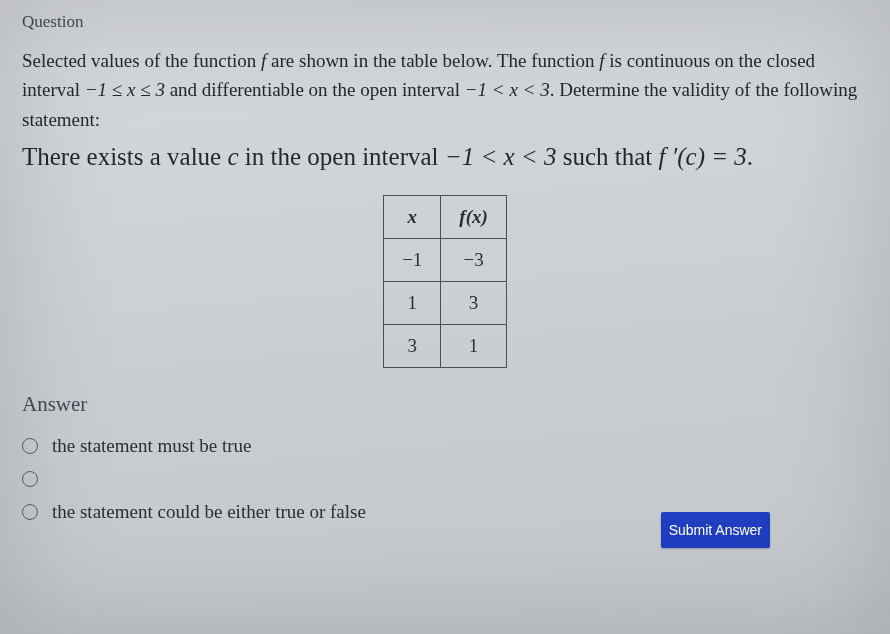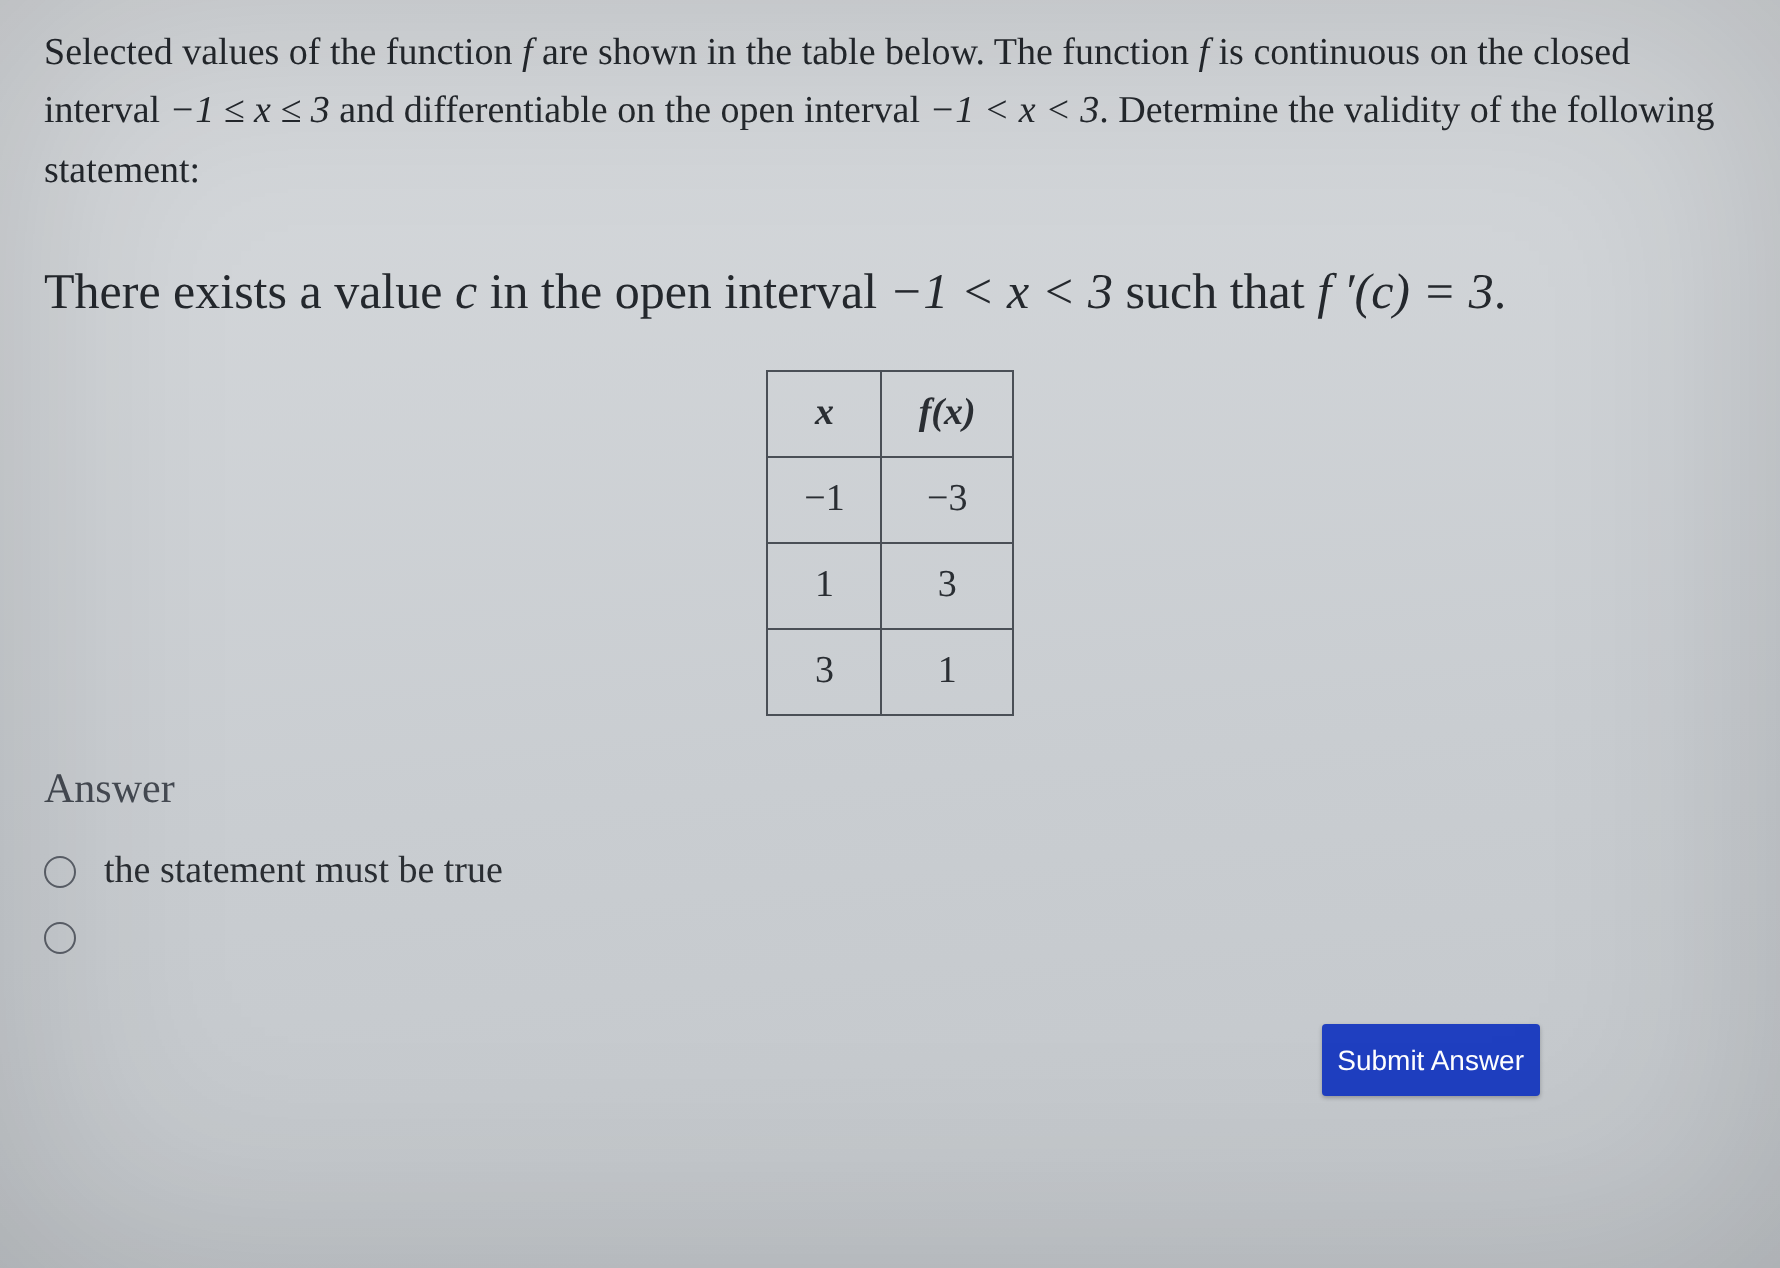--- a/index.html
+++ b/index.html
@@ -21,21 +21,21 @@
   }
   .question-label {
     font-size: 17px;
     color: #454a52;
     margin-bottom: 14px;
   }
   .question-body {
     font-size: 19px;
     line-height: 1.55;
     color: #24282d;
-    margin-bottom: 28px;
+    margin-bottom: 4px;
   }
   .statement {
     font-size: 25px;
     line-height: 1.55;
     color: #24282d;
     margin-bottom: 18px;
   }
   .mathvar { font-style: italic; font-family: 'Times New Roman', serif; }
   .table-wrap {
     display: flex;
@@ -99,20 +99,21 @@
     inset:0;
     pointer-events:none;
     box-shadow: inset 0 0 120px rgba(0,0,0,.15);
   }
 </style>
 </head>
 <body>
 
 <div class="page">
 
+  <div class="question-label">Question</div>
 
   <div class="question-body">
     <span>Selected values of the function </span><span class="mathvar">f</span><span> are shown in the table below. The function </span><span class="mathvar">f</span><span> is continuous on the closed interval </span><span class="mathvar">−1 ≤ x ≤ 3</span><span> and differentiable on the open interval </span><span class="mathvar">−1 &lt; x &lt; 3</span><span>. Determine the validity of the following statement:</span>
   </div>
 
   <div class="statement">
     <span>There exists a value </span><span class="mathvar">c</span><span> in the open interval </span><span class="mathvar">−1 &lt; x &lt; 3</span><span> such that </span><span class="mathvar">f ′(c) = 3</span><span>.</span>
   </div>
 
   <div class="table-wrap">
@@ -141,19 +142,23 @@
   <div class="answer-label">Answer</div>
 
   <div class="options">
     <div class="option-row">
       <span class="radio"></span>
       <span>the statement must be true</span>
     </div>
     <div class="option-row">
       <span class="radio"></span>
     </div>
+    <div class="option-row">
+      <span class="radio"></span>
+      <span>the statement could be either true or false</span>
+    </div>
   </div>
 
   <div class="submit-area">
     <button class="submit-btn">Submit Answer</button>
   </div>
 
 </div>
 
 </body></html>

